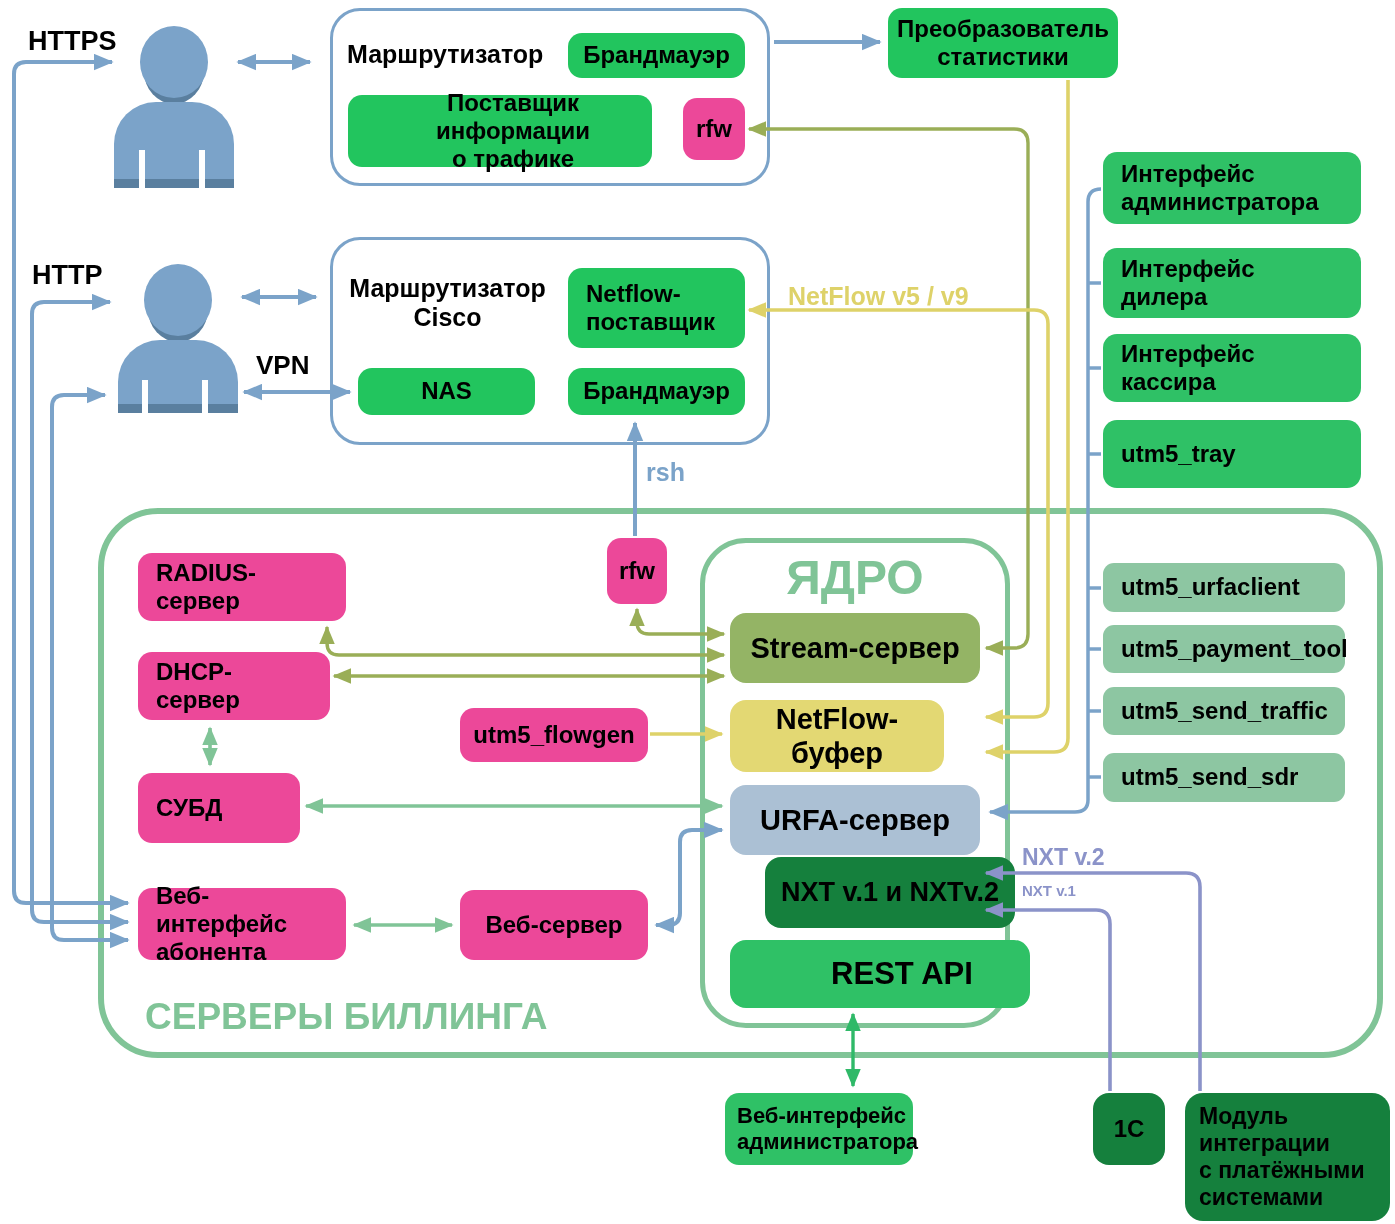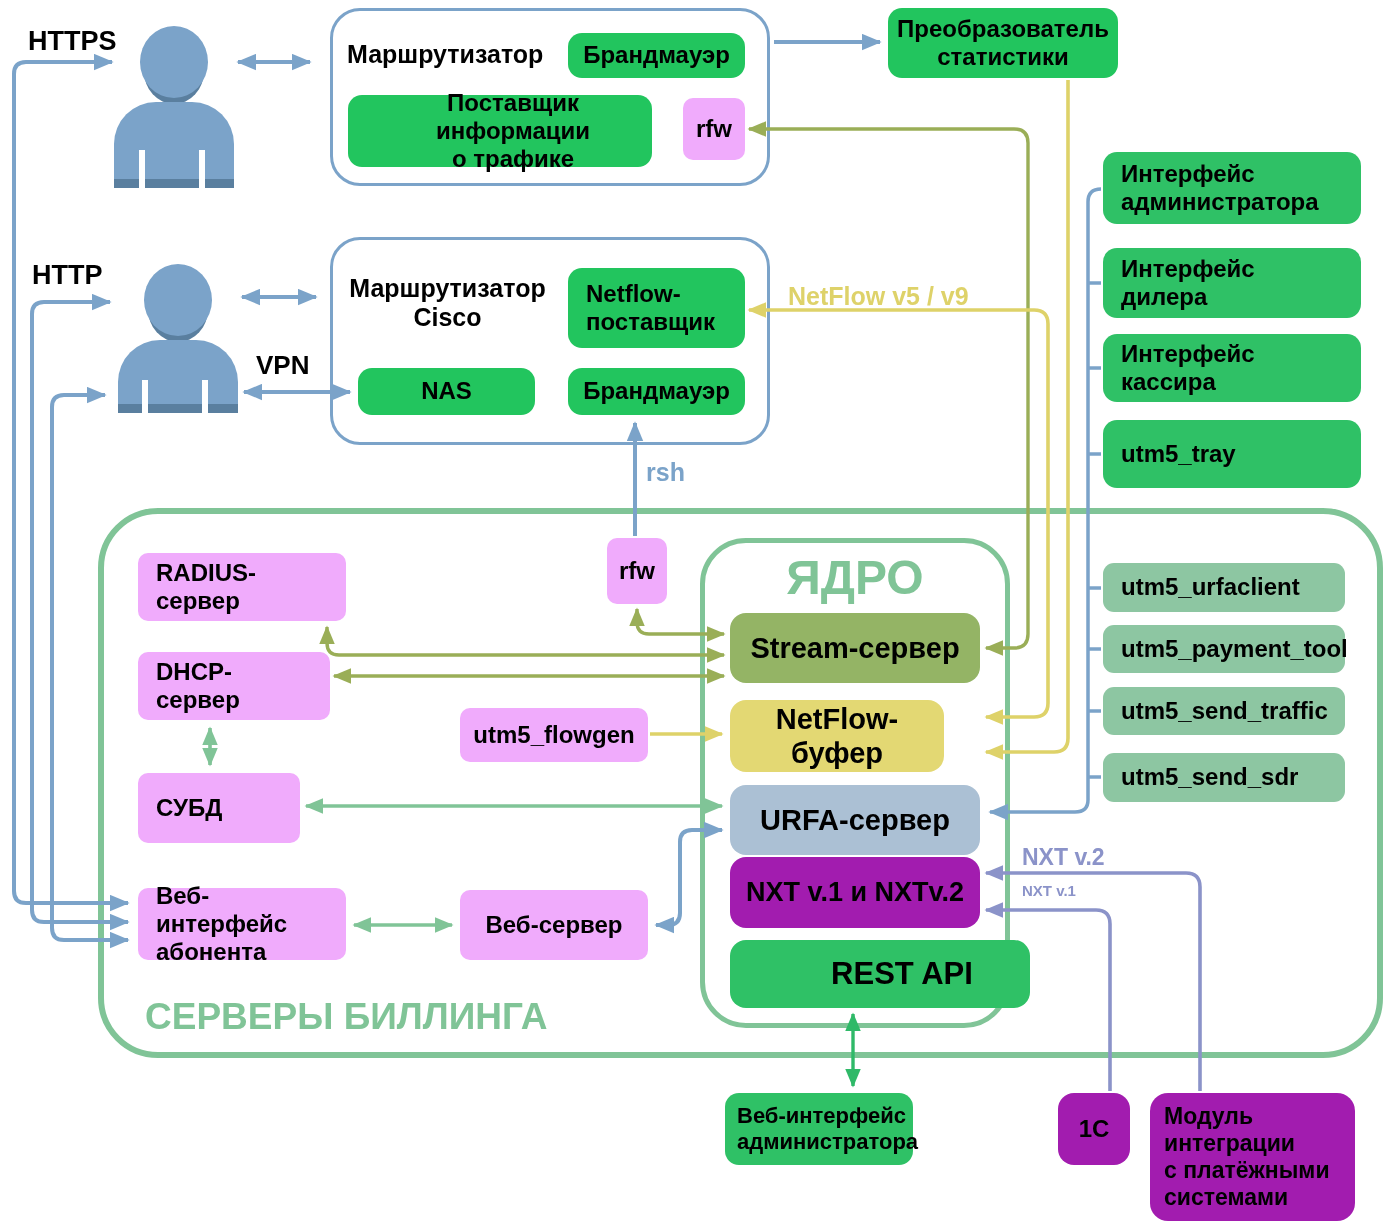--- a/index.html
+++ b/index.html
@@ -5,26 +5,26 @@
   html,body{margin:0;padding:0;background:#ffffff;}
   #canvas{position:relative;width:1395px;height:1224px;background:#ffffff;overflow:hidden;
           font-family:"Liberation Sans",sans-serif;}
   .node{position:absolute;box-sizing:border-box;display:flex;align-items:center;
         border-radius:14px;font-weight:bold;color:#000;font-size:24px;line-height:1.18;}
   .node span{white-space:pre-line;}
   .center{justify-content:center;text-align:center;}
   .left{justify-content:flex-start;text-align:left;padding-left:18px;padding-right:22px;}
   .blue{background:#22c55e;}
   .bgreen{background:#2fc166;}
-  .mgreen{background:#f0abfc;border-radius:10px;}
+  .mgreen{background:#ec4899;}
   .lgreen{background:#8dc6a2;border-radius:11px;}
   .olive{background:#94b465;}
   .yellow{background:#e3d873;}
   .grayblue{background:#abc0d4;}
-  .peri{background:#a21caf;}
+  .peri{background:#15803d;margin-left:35px;}
   .outline-blue{position:absolute;box-sizing:border-box;border:3px solid #7ba3c9;border-radius:30px;background:transparent;}
   .outline-green{position:absolute;box-sizing:border-box;border:6px solid #80c497;border-radius:60px;background:transparent;}
   .gtitle{position:absolute;font-weight:bold;color:#80c497;white-space:pre-line;}
   .elabel{position:absolute;font-weight:bold;white-space:nowrap;}
   .ptxt{position:absolute;font-weight:bold;color:#000;white-space:pre-line;}
   svg#wires{position:absolute;left:0;top:0;pointer-events:none;}
   .phead,.pheadsh,.ptorso,.pband,.pslit{position:absolute;}
   .phead{background:#7ba3c9;border-radius:50%;}
   .pheadsh{background:#5a7f9f;border-radius:50%;}
   .ptorso{background:#7ba3c9;border-radius:42px 42px 0 0;}

